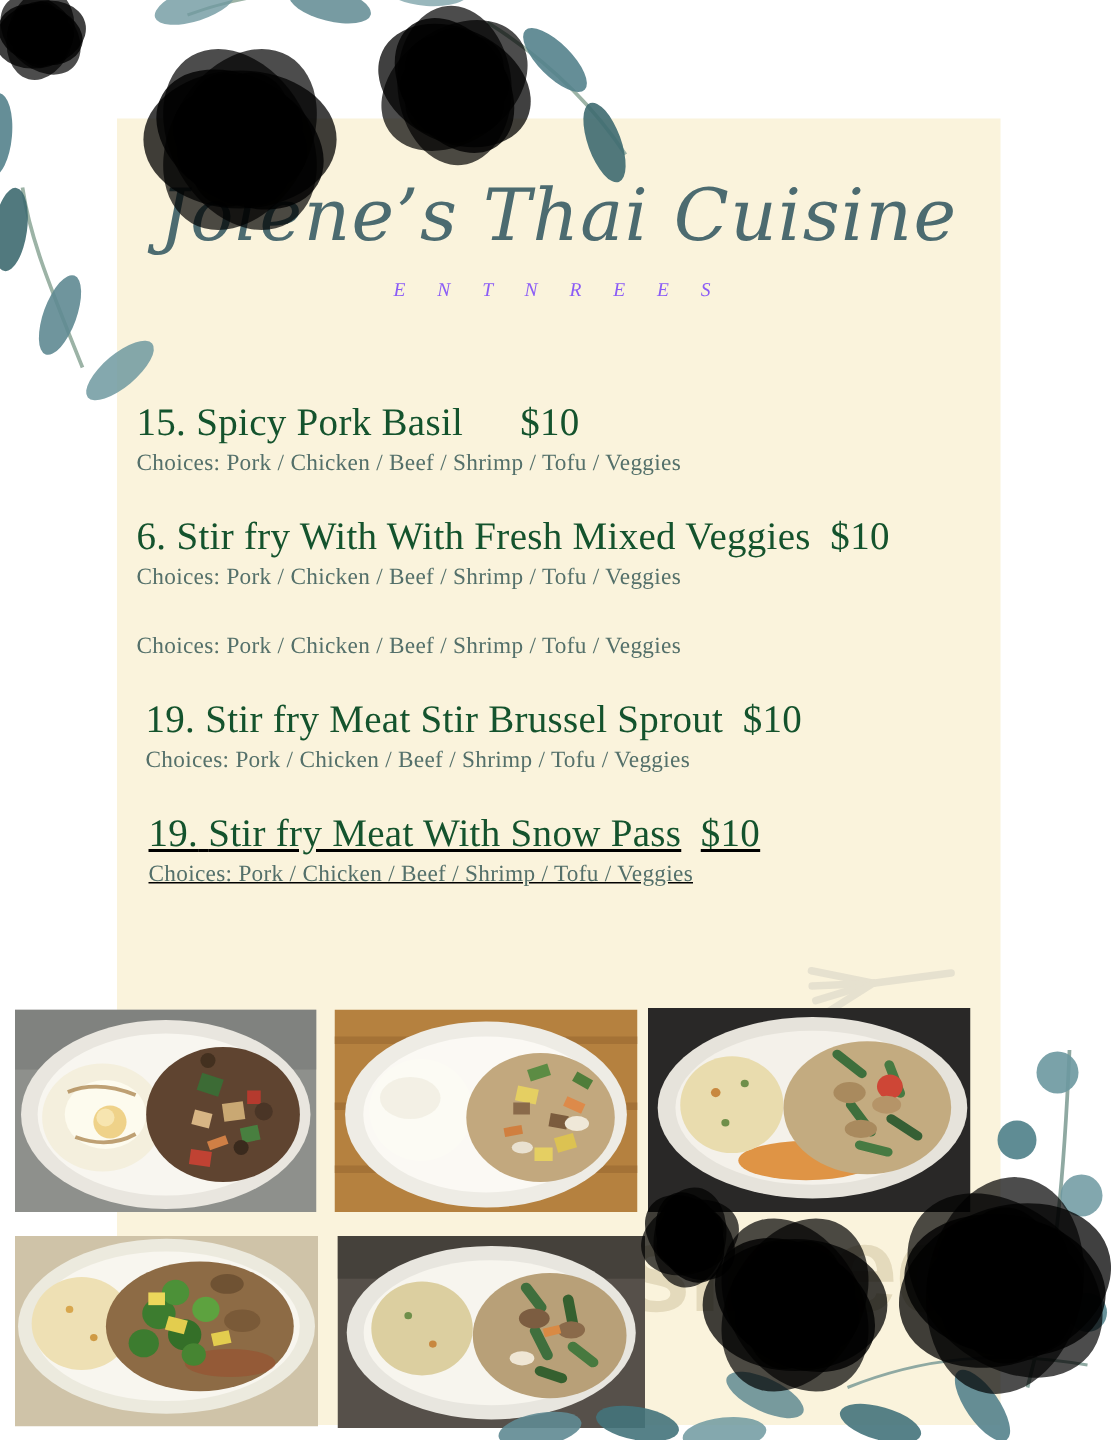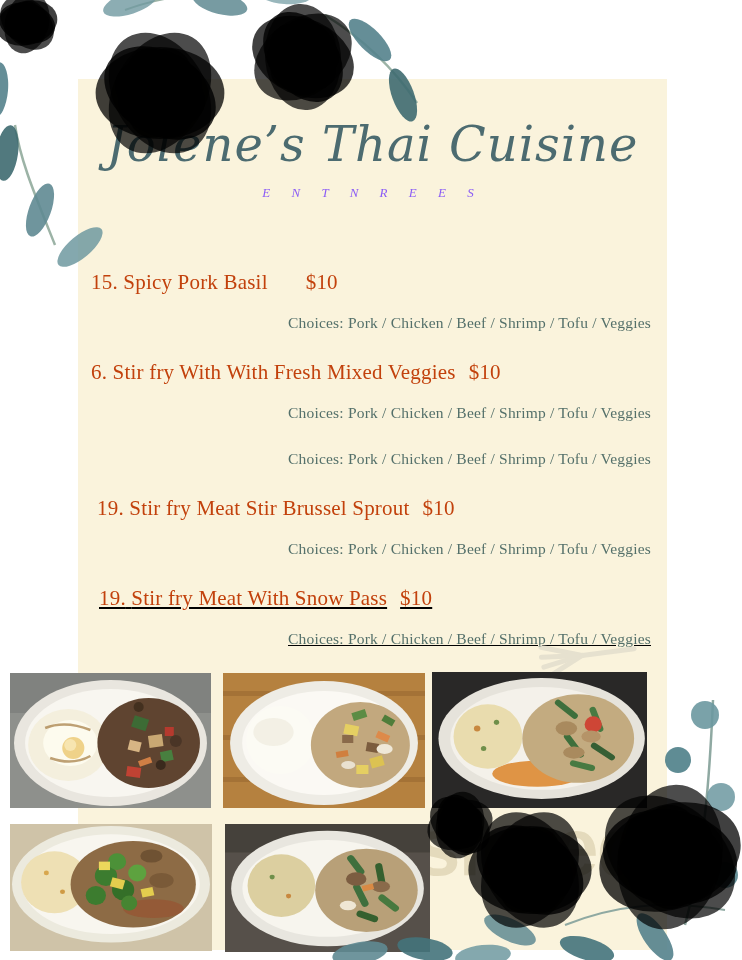--- a/index.html
+++ b/index.html
@@ -33,26 +33,26 @@
     letter-spacing:9px;
     color:#8b5cf6;
   }
   .menu{
     position:absolute;left:91px;top:268px;width:560px;z-index:2;
   }
   .item{margin-bottom:24px;}
   .item:nth-child(4){padding-left:6px;}
   .item:nth-child(5){padding-left:8px;text-decoration:underline;}
   .item-name{
-    font-size:21px;line-height:28px;color:#c2410c;letter-spacing:.2px;
+    font-size:26px;line-height:28px;color:#14532d;letter-spacing:.2px;
   }
   .item-price{margin-left:13px;}
   .item:nth-child(1) .item-price{margin-left:38px;}
   .item-choices{
-    font-size:15.5px;line-height:22px;margin-top:16px;color:#54706a;letter-spacing:.2px;text-align:right;
+    font-size:15.5px;line-height:22px;margin-top:2px;color:#54706a;letter-spacing:.2px;
   }
   .photo{
     position:absolute;margin:0;z-index:3;
   }
   .photo svg{display:block;width:100%;height:100%;}
   .p1{left:10px;top:673px;width:201px;height:135px;}
   .p2{left:223px;top:673px;width:202px;height:135px;}
   .p3{left:432px;top:672px;width:215px;height:136px;}
   .p4{left:10px;top:824px;width:202px;height:127px;}
   .p5{left:225px;top:824px;width:205px;height:128px;}

